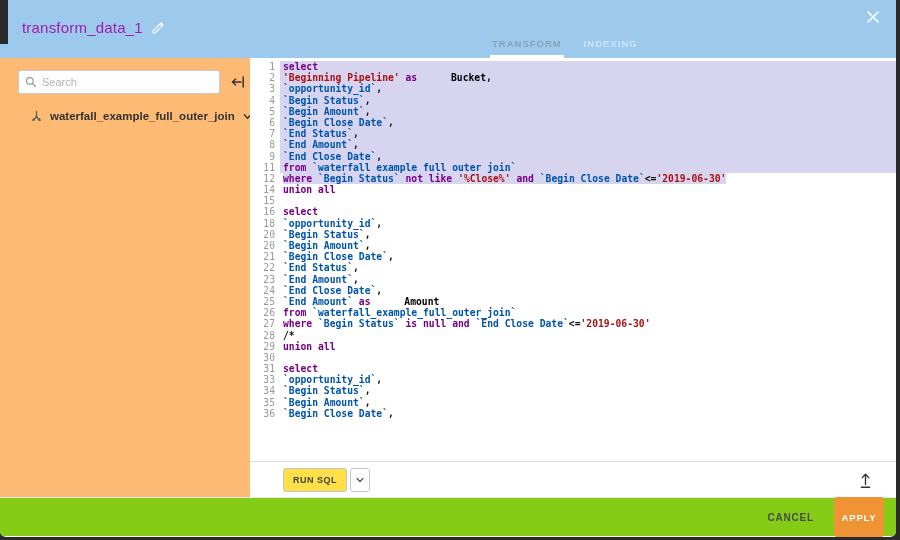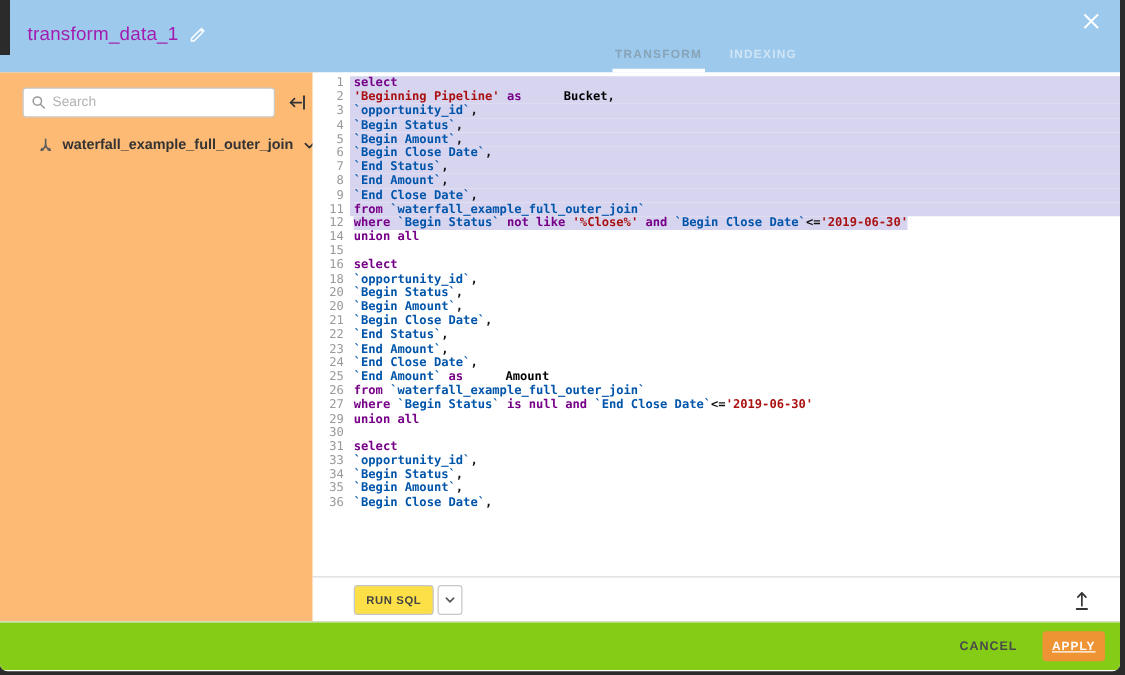--- a/index.html
+++ b/index.html
@@ -64,23 +64,23 @@
   .upload-btn { position:absolute; right:20px; top:6px; width:22px; height:24px;
                 display:flex; align-items:center; justify-content:center; cursor:pointer; }
 
   
   .footer { position:absolute; left:0; right:0; top:497px; height:39px; background:#84cc16;
             border-top:1px solid #e6e6e6; display:flex; align-items:center;
             justify-content:flex-end; gap:20px; padding-right:12px; }
   .cancel-btn { font-size:10px; font-weight:bold; letter-spacing:.8px; color:#4a4a4a;
                 background:none; border:none; cursor:pointer;
                 font-family:"Liberation Sans", sans-serif; }
-  .apply-btn { width:50px; height:24px; background:#ee9435; border:none; border-radius:3px;
+  .apply-btn { width:50px; height:40px; background:#ee9435; border:none; border-radius:3px;
                color:#fff; font-size:9.5px; font-weight:bold; letter-spacing:.8px;
-               cursor:pointer; font-family:"Liberation Sans", sans-serif;text-decoration:underline; }
+               cursor:pointer; font-family:"Liberation Sans", sans-serif; }
 </style>
 </head>
 <body>
 
 <div class="modal">
 
   <div class="header">
     <div class="title-wrap">
       <span class="title">transform_data_1</span>
       <span style="display:flex;">
@@ -154,20 +154,21 @@
         <div class="cl"><span class="g">18</span><span class="t"><span class="inner"><span class="tk-id">`opportunity_id`</span><span class="tk-pl">,</span></span></span></div>
         <div class="cl"><span class="g">20</span><span class="t"><span class="inner"><span class="tk-id">`Begin Status`</span><span class="tk-pl">,</span></span></span></div>
         <div class="cl"><span class="g">20</span><span class="t"><span class="inner"><span class="tk-id">`Begin Amount`</span><span class="tk-pl">,</span></span></span></div>
         <div class="cl"><span class="g">21</span><span class="t"><span class="inner"><span class="tk-id">`Begin Close Date`</span><span class="tk-pl">,</span></span></span></div>
         <div class="cl"><span class="g">22</span><span class="t"><span class="inner"><span class="tk-id">`End Status`</span><span class="tk-pl">,</span></span></span></div>
         <div class="cl"><span class="g">23</span><span class="t"><span class="inner"><span class="tk-id">`End Amount`</span><span class="tk-pl">,</span></span></span></div>
         <div class="cl"><span class="g">24</span><span class="t"><span class="inner"><span class="tk-id">`End Close Date`</span><span class="tk-pl">,</span></span></span></div>
         <div class="cl"><span class="g">25</span><span class="t"><span class="inner"><span class="tk-id">`End Amount`</span><span class="tk-pl"> </span><span class="tk-kw">as</span><span class="tk-pl"> </span><span class="tk-b">Amount</span></span></span></div>
         <div class="cl"><span class="g">26</span><span class="t"><span class="inner"><span class="tk-kw">from</span><span class="tk-pl"> </span><span class="tk-id">`waterfall_example_full_outer_join`</span></span></span></div>
         <div class="cl"><span class="g">27</span><span class="t"><span class="inner"><span class="tk-kw">where</span><span class="tk-pl"> </span><span class="tk-id">`Begin Status`</span><span class="tk-pl"> </span><span class="tk-kw">is null</span><span class="tk-pl"> </span><span class="tk-kw">and</span><span class="tk-pl"> </span><span class="tk-id">`End Close Date`</span><span class="tk-pl">&lt;=</span><span class="tk-str">'2019-06-30'</span></span></span></div>
+        <div class="cl"><span class="g">28</span><span class="t"><span class="inner"><span class="tk-pl">/*</span></span></span></div>
         <div class="cl"><span class="g">29</span><span class="t"><span class="inner"><span class="tk-kw">union all</span></span></span></div>
         <div class="cl"><span class="g">30</span><span class="t"><span class="inner"></span></span></div>
         <div class="cl"><span class="g">31</span><span class="t"><span class="inner"><span class="tk-kw">select</span></span></span></div>
         <div class="cl"><span class="g">33</span><span class="t"><span class="inner"><span class="tk-id">`opportunity_id`</span><span class="tk-pl">,</span></span></span></div>
         <div class="cl"><span class="g">34</span><span class="t"><span class="inner"><span class="tk-id">`Begin Status`</span><span class="tk-pl">,</span></span></span></div>
         <div class="cl"><span class="g">35</span><span class="t"><span class="inner"><span class="tk-id">`Begin Amount`</span><span class="tk-pl">,</span></span></span></div>
         <div class="cl"><span class="g">36</span><span class="t"><span class="inner"><span class="tk-id">`Begin Close Date`</span><span class="tk-pl">,</span></span></span></div>
       </div>
   </div>
 

